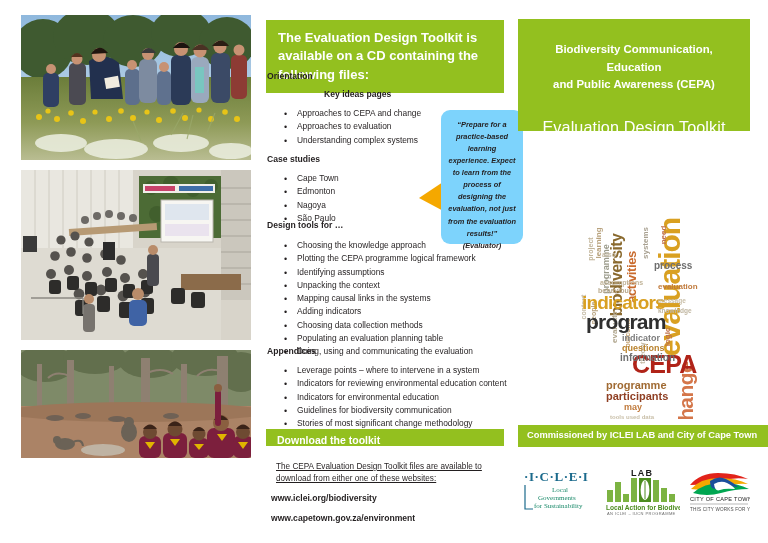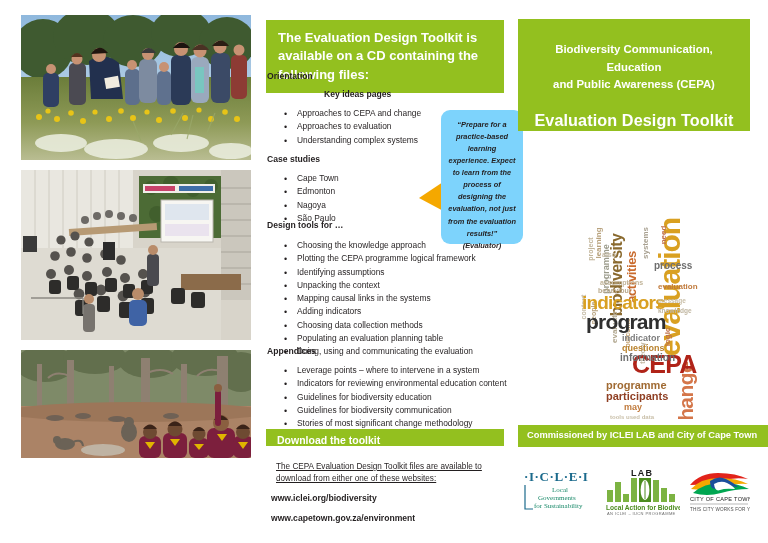--- a/index.html
+++ b/index.html
@@ -38,21 +38,21 @@
   #title-block{
     position:absolute;left:0;top:4px;width:232px;height:112px;
     padding:22px 12px 0 12px;text-align:center;color:#fff;
   }
   #commissioned-bar{
     position:absolute;left:0;top:410px;width:279px;height:22px;
     padding:5px 9px;font-size:9.3px;line-height:1.2;
   }
 
   .title-sub{font-size:11.4px;font-weight:bold;line-height:1.55;}
-  .title-main{font-size:16.2px;font-weight:bold;margin-top:17px;letter-spacing:.1px;}
+  .title-main{font-size:16.2px;font-weight:normal;margin-top:24px;letter-spacing:.1px;}
 
   
   .sec-h{font-size:8.6px;font-weight:bold;margin:0;color:#231f20;}
   ul.bullets{margin:5px 0 0 0;padding:0 0 0 30px;list-style:none;}
   ul.bullets li{
     font-size:8.4px;line-height:1.58;position:relative;color:#231f20;
   }
   ul.bullets li:before{
     content:"\2022";position:absolute;left:-13px;top:0;font-size:9px;color:#231f20;
   }
@@ -408,21 +408,21 @@
       <li>Adding indicators</li>
       <li>Choosing data collection methods</li>
       <li>Populating an evaluation planning table</li>
       <li>Doing, using and communicating the evaluation</li>
     </ul>
 
     <h3 class="sec-h" id="appendices">Appendices</h3>
     <ul class="bullets" id="appendices-list">
       <li>Leverage points – where to intervene in a system</li>
       <li>Indicators for reviewing environmental education content</li>
-      <li>Guidelines for biodiversity education</li>
+      <li>Indicators for environmental education</li>
       <li>Guidelines for biodiversity communication</li>
       <li>Stories of most significant change methodology</li>
       <li>Alternative logical framework planning guide</li>
     </ul>
 
     <div id="callout-wrap">
       <svg id="callout-tail" viewBox="0 0 30 40" aria-hidden="true">
         <path d="M30 2 L0 22 L30 38 Z" fill="#f5a800"></path>
       </svg>
       <div id="callout-body">

